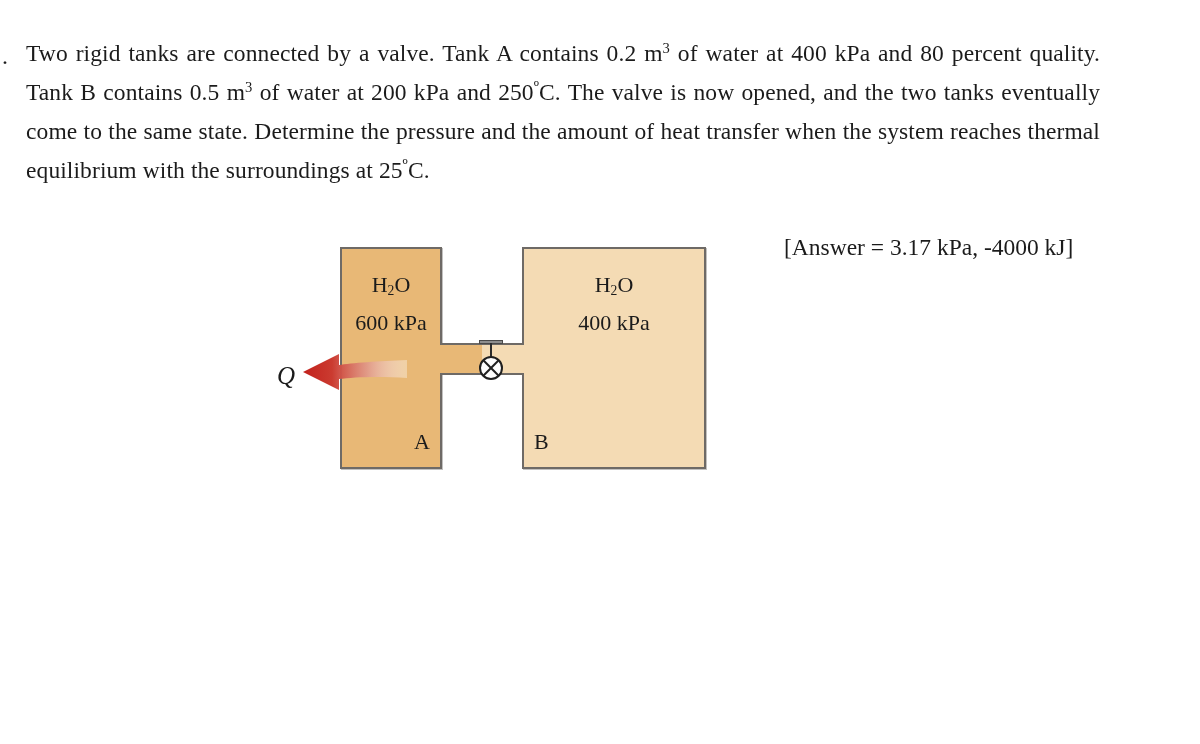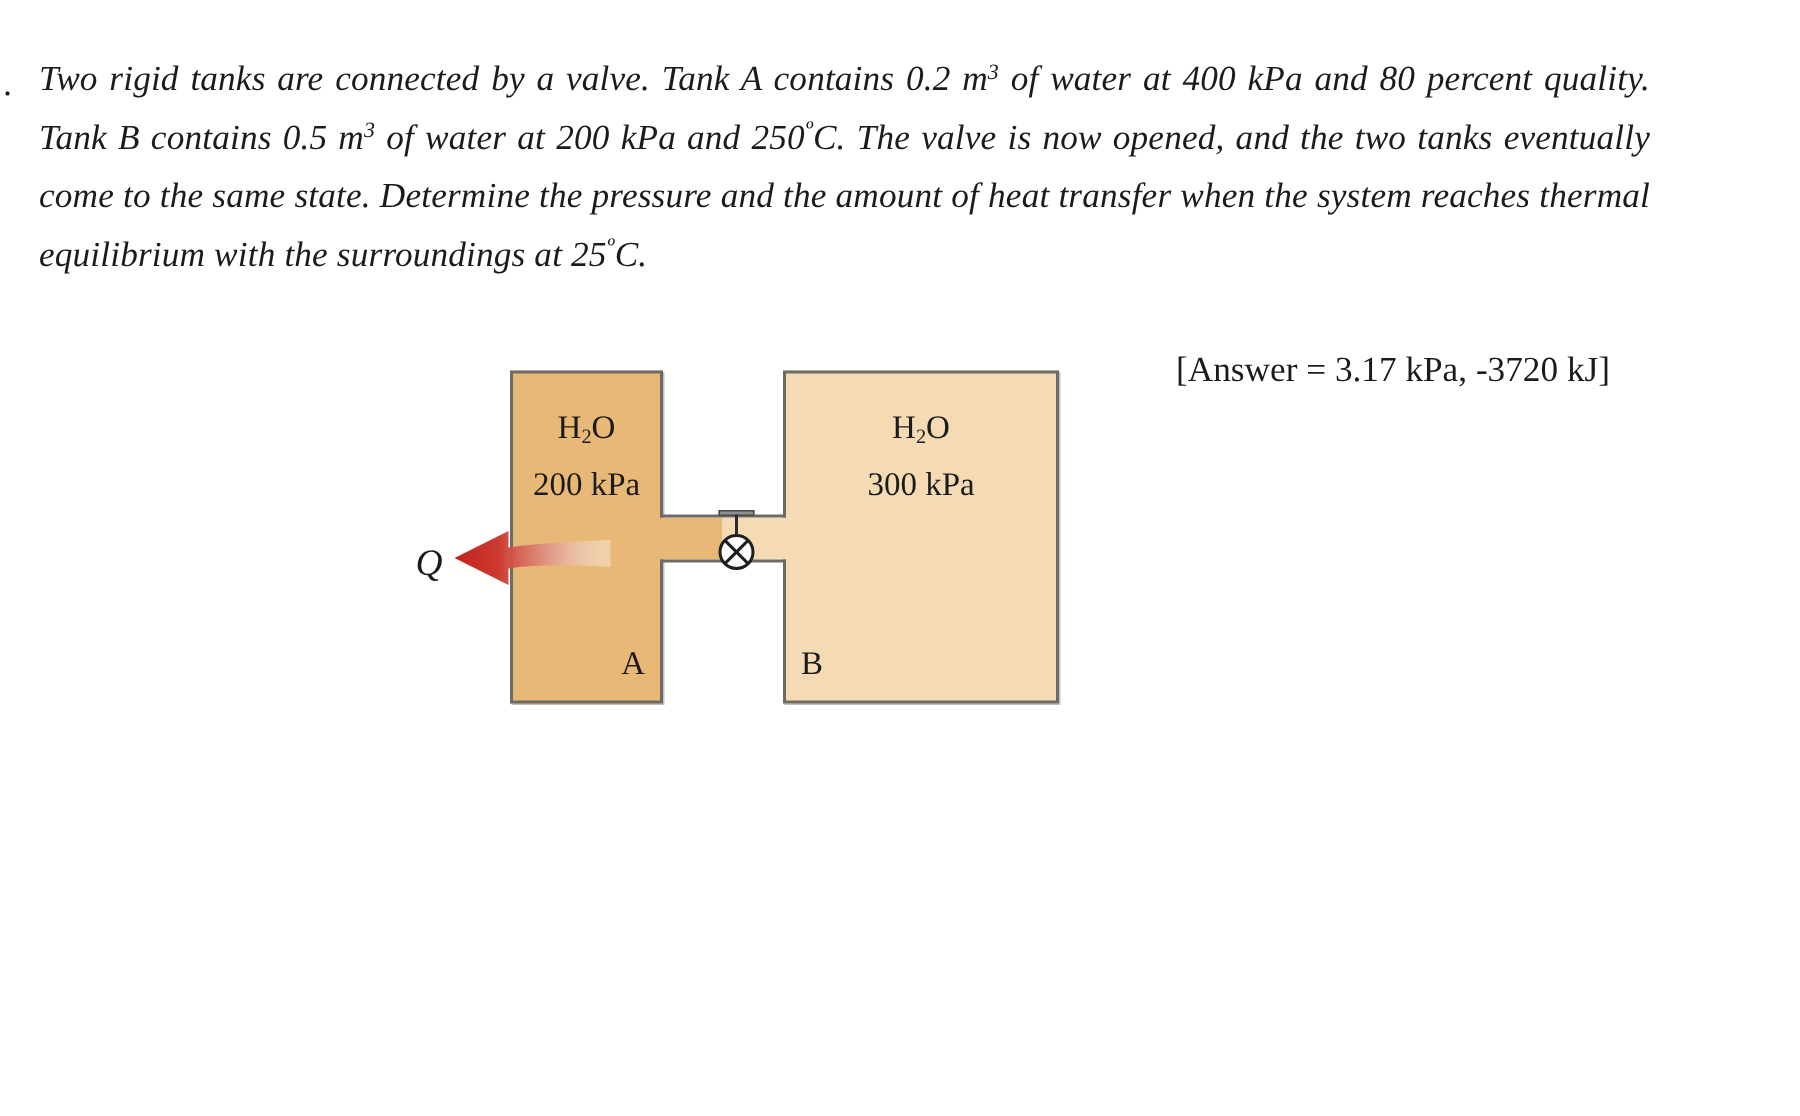--- a/index.html
+++ b/index.html
@@ -32,21 +32,20 @@
     color: #1b1b1b;
   }
   .ptext {
     margin-left: 26px;
     width: 1074px;
     font-size: 23.5px;
     line-height: 39px;
     text-align: justify;
     text-justify: inter-word;
     letter-spacing: 0.1px;
-    font-style: italic;
   }
   sup { font-size: 0.62em; vertical-align: 0.52em; line-height: 0; }
   sub { font-size: 0.62em; vertical-align: -0.22em; line-height: 0; }
   .deg { font-size: 0.72em; vertical-align: 0.40em; line-height: 0; }
 
   
   #answer {
     position: absolute;
     left: 784px;
     top: 232px;
@@ -191,43 +190,43 @@
 </head>
 <body>
 
 <div id="problem">
   <span class="marker">.</span>
   <div class="ptext">
     <span>Two rigid tanks are connected by a valve. Tank A contains 0.2 m</span><sup>3</sup><span> of water at 400 kPa and 80 percent quality. Tank B contains 0.5 m</span><sup>3</sup><span> of water at 200 kPa and 250</span><span class="deg">º</span><span>C. The valve is now opened, and the two tanks eventually come to the same state. Determine the pressure and the amount of heat transfer when the system reaches thermal equilibrium with the surroundings at 25</span><span class="deg">º</span><span>C.</span>
   </div>
 </div>
 
-<div id="answer">[Answer = 3.17 kPa, -3720 kJ]</div>
+<div id="answer">[Answer = 3.17 kPa, -4000 kJ]</div>
 
 <div id="figure">
 
   <div class="tank" id="tank-a"></div>
   <div class="tank" id="tank-b"></div>
 
   <div id="pipe"></div>
 
   <div id="valve">
     <div class="handle"></div>
     <div class="stem"></div>
     <div class="body"></div>
   </div>
 
   <div class="tank-label" id="label-a">
     <div><span>H</span><sub>2</sub><span>O</span></div>
-    <div>200 kPa</div>
+    <div>600 kPa</div>
   </div>
 
   <div class="tank-label" id="label-b">
     <div><span>H</span><sub>2</sub><span>O</span></div>
-    <div>300 kPa</div>
+    <div>400 kPa</div>
   </div>
 
   <div class="tank-id" id="id-a">A</div>
   <div class="tank-id" id="id-b">B</div>
 
   <div id="q-label">Q</div>
 
   <svg id="q-arrow" viewBox="0 0 110 42" xmlns="http://www.w3.org/2000/svg">
     <defs>
       <linearGradient id="qgrad" x1="0" y1="0" x2="1" y2="0">

